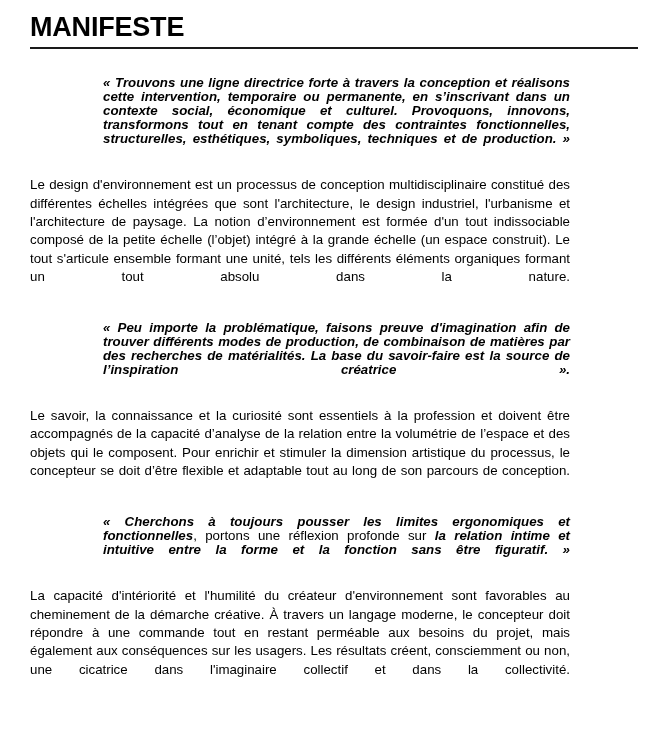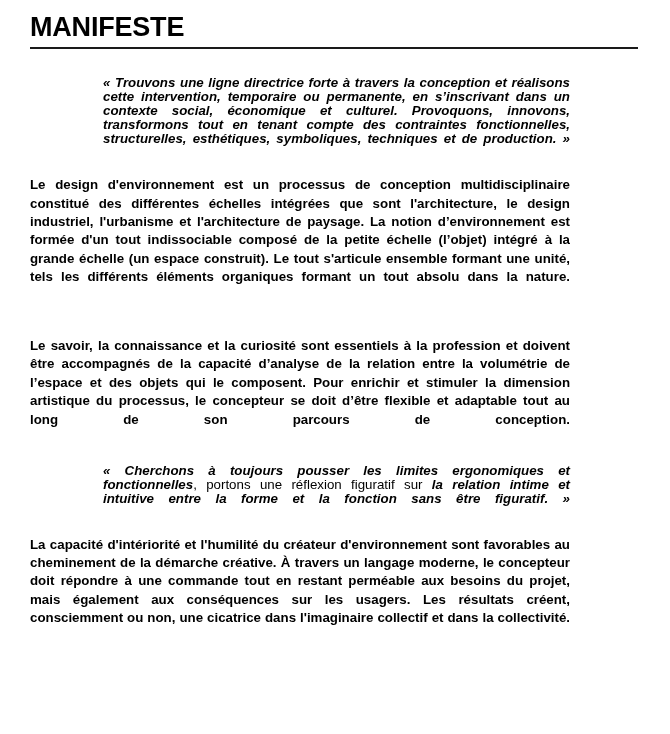--- a/index.html
+++ b/index.html
@@ -51,21 +51,20 @@
   }
 
   
   .body-par {
     font-size: 13.3px;
     line-height: 18.4px;
     text-align: justify;
     margin: 0;
     padding: 0;
     word-spacing: 0.1px;
-    font-weight: bold;
   }
 
   
   .quote {
     font-size: 13.3px;
     line-height: 14px;
     text-align: justify;
     font-style: italic;
     font-weight: bold;
     margin: 0;
@@ -110,29 +109,30 @@
     <div class="gap-after-rule"></div>
 
     <p class="quote">« Trouvons une ligne directrice forte à travers la conception et réalisons cette intervention, temporaire ou permanente, en s’inscrivant dans un contexte social, économique et culturel. Provoquons, innovons, transformons tout en tenant compte des contraintes fonctionnelles, structurelles, esthétiques, symboliques, techniques et de production. »</p>
 
     <div class="gap-q-to-body"></div>
 
     <p class="body-par">Le design d'environnement est un processus de conception multidisciplinaire constitué des différentes échelles intégrées que sont l'architecture, le design industriel, l'urbanisme et l'architecture de paysage. La notion d’environnement est formée d'un tout indissociable composé de la petite échelle (l’objet) intégré à la grande échelle (un espace construit). Le tout s'articule ensemble formant une unité, tels les différents éléments organiques formant un tout absolu dans la nature.</p>
 
     <div class="gap-body-to-q"></div>
 
+    <p class="quote">« Peu importe la problématique, faisons preuve d'imagination afin de trouver différents modes de production, de combinaison de matières par des recherches de matérialités. La base du savoir-faire est la source de l’inspiration créatrice ».</p>
 
     <div class="gap-q-to-body"></div>
 
     <p class="body-par">Le savoir, la connaissance et la curiosité sont essentiels à la profession et doivent être accompagnés de la capacité d’analyse de la relation entre la volumétrie de l’espace et des objets qui le composent. Pour enrichir et stimuler la dimension artistique du processus, le concepteur se doit d’être flexible et adaptable tout au long de son parcours de conception.</p>
 
     <div class="gap-body-to-q"></div>
 
     <p class="quote">
-      <span>« Cherchons à toujours pousser les limites ergonomiques et fonctionnelles</span><span class="plain">, portons une réflexion figuratif sur </span><span class="soft-italic">la relation intime et intuitive entre la forme et la fonction sans être figuratif. »</span>
+      <span>« Cherchons à toujours pousser les limites ergonomiques et fonctionnelles</span><span class="plain">, portons une réflexion profonde sur </span><span class="soft-italic">la relation intime et intuitive entre la forme et la fonction sans être figuratif. »</span>
     </p>
 
     <div class="gap-q-to-body"></div>
 
     <p class="body-par">La capacité d'intériorité et l'humilité du créateur d'environnement sont favorables au cheminement de la démarche créative. À travers un langage moderne, le concepteur doit répondre à une commande tout en restant perméable aux besoins du projet, mais également aux conséquences sur les usagers. Les résultats créent, consciemment ou non, une cicatrice dans l'imaginaire collectif et dans la collectivité.</p>
 
   </div>
 </div>
 
 </body></html>

